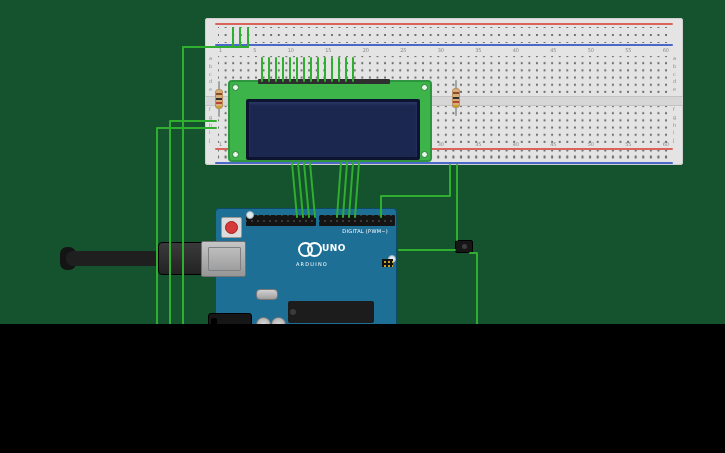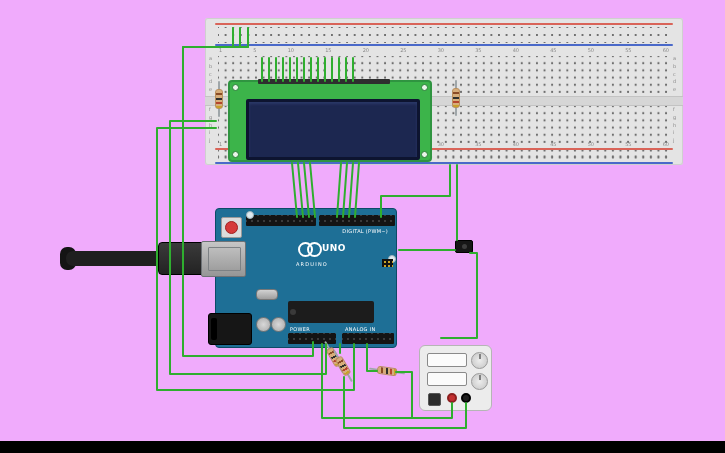--- a/index.html
+++ b/index.html
@@ -1,16 +1,16 @@
 <!DOCTYPE html>
 <html><head>
 <meta charset="utf-8">
 <style>
   html,body{margin:0;padding:0;background:#000;}
-  .stage{position:relative;width:725px;height:441px;background:#f0abfc;overflow:hidden;
+  .stage{position:relative;width:725px;height:324px;background:#14532d;overflow:hidden;
          font-family:"DejaVu Sans",sans-serif;}
   .abs{position:absolute;}
 
   
   .breadboard{left:205px;top:18px;width:478px;height:147px;background:#e4e4e4;
               border-radius:3px;box-shadow:inset 0 0 0 1px #cfcfcf;}
   .bb-line{position:absolute;left:10px;right:10px;height:2px;border-radius:1px;}
   .bb-line.red{background:#d96459;}
   .bb-line.blue{background:#4a69c9;}
   .holes{position:absolute;left:13px;right:13px;

